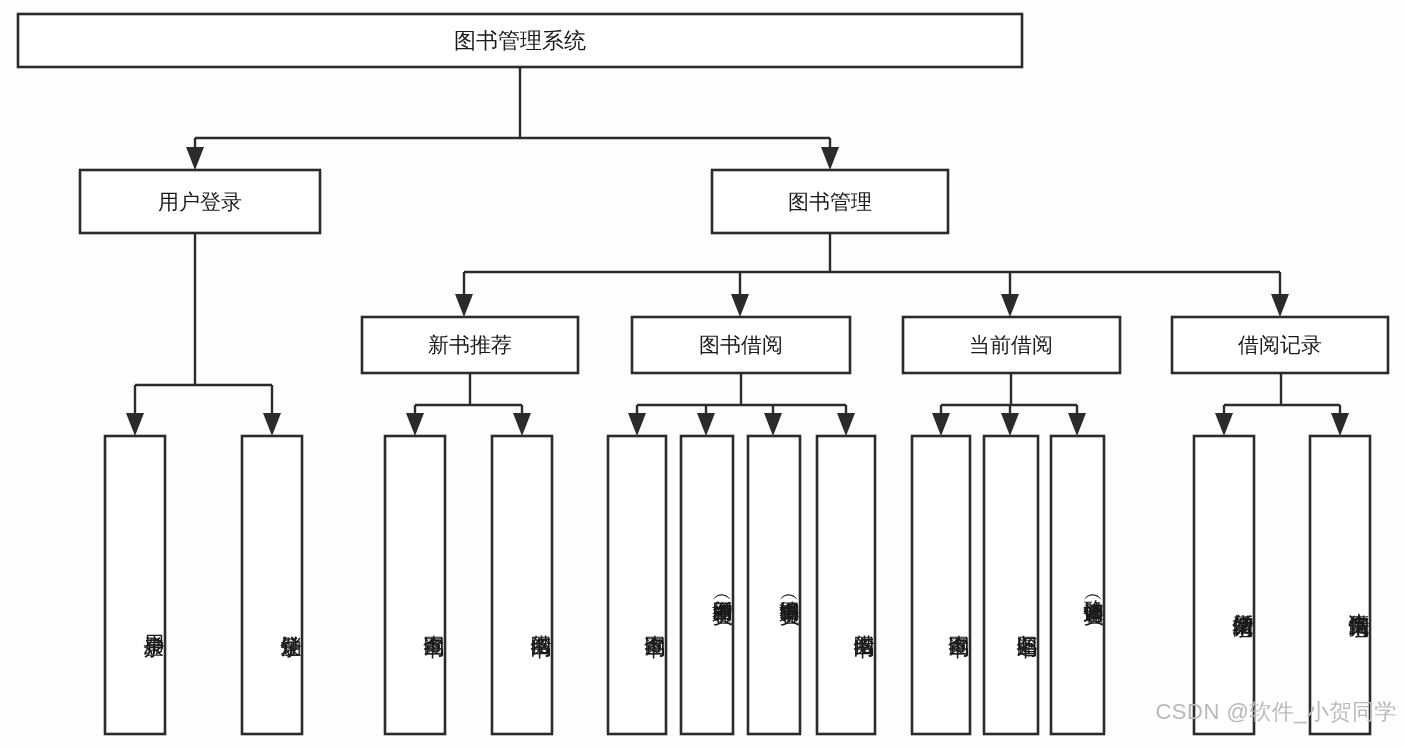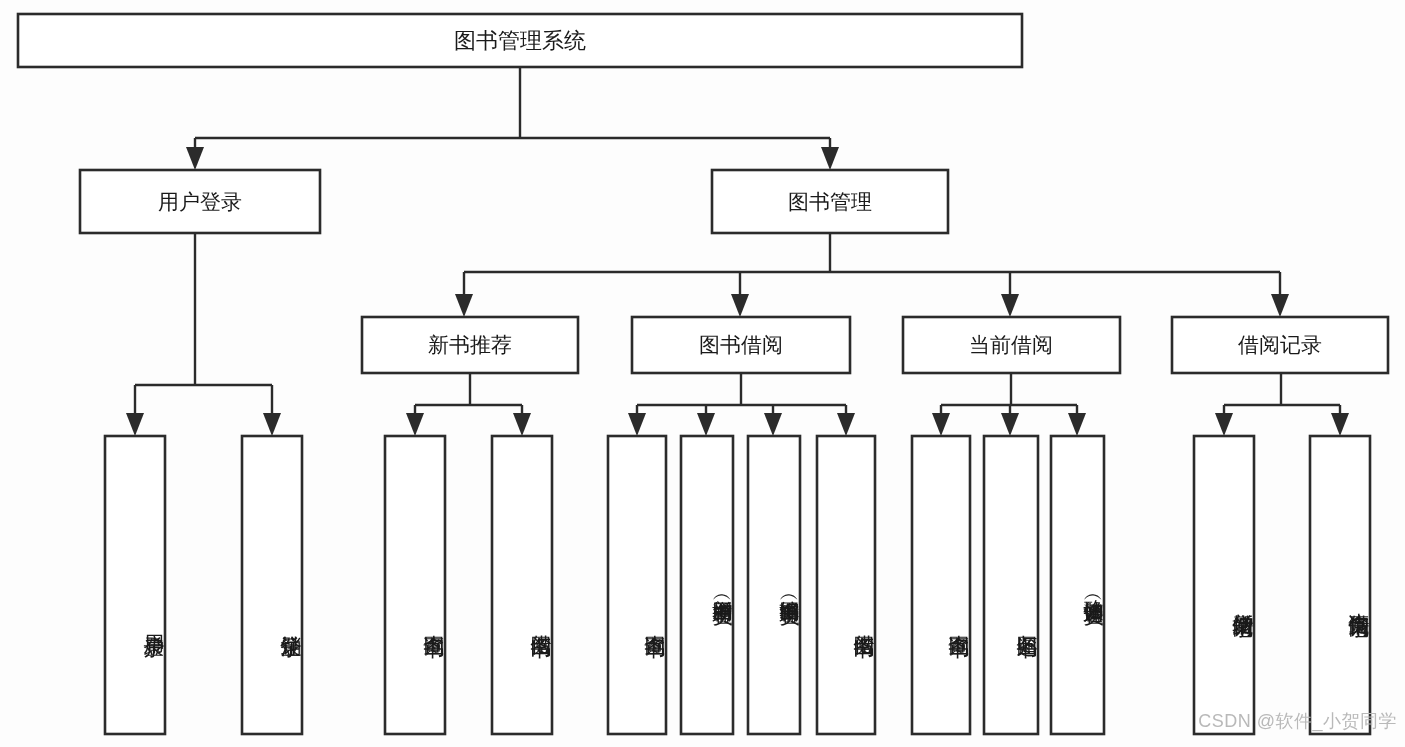--- a/index.html
+++ b/index.html
@@ -64,23 +64,23 @@
     text-align: center;
     white-space: nowrap;
     pointer-events: none;
     display: flex;
     align-items: flex-start;
     justify-content: center;
   }
   .watermark {
     position: absolute;
     right: 8px;
-    bottom: 14px;
-    font-family: "Liberation Sans", "DejaVu Sans", sans-serif;
-    font-size: 18px;
+    bottom: 20px;
+    font-family: "Liberation Sans", "DejaVu Sans", sans-serif;
+    font-size: 22px;
     color: #b9b9b9;
     white-space: nowrap;
     letter-spacing: 0.5px;
   }
 </style>
 </head>
 <body>
 
 <div id="diagram-root">
 

